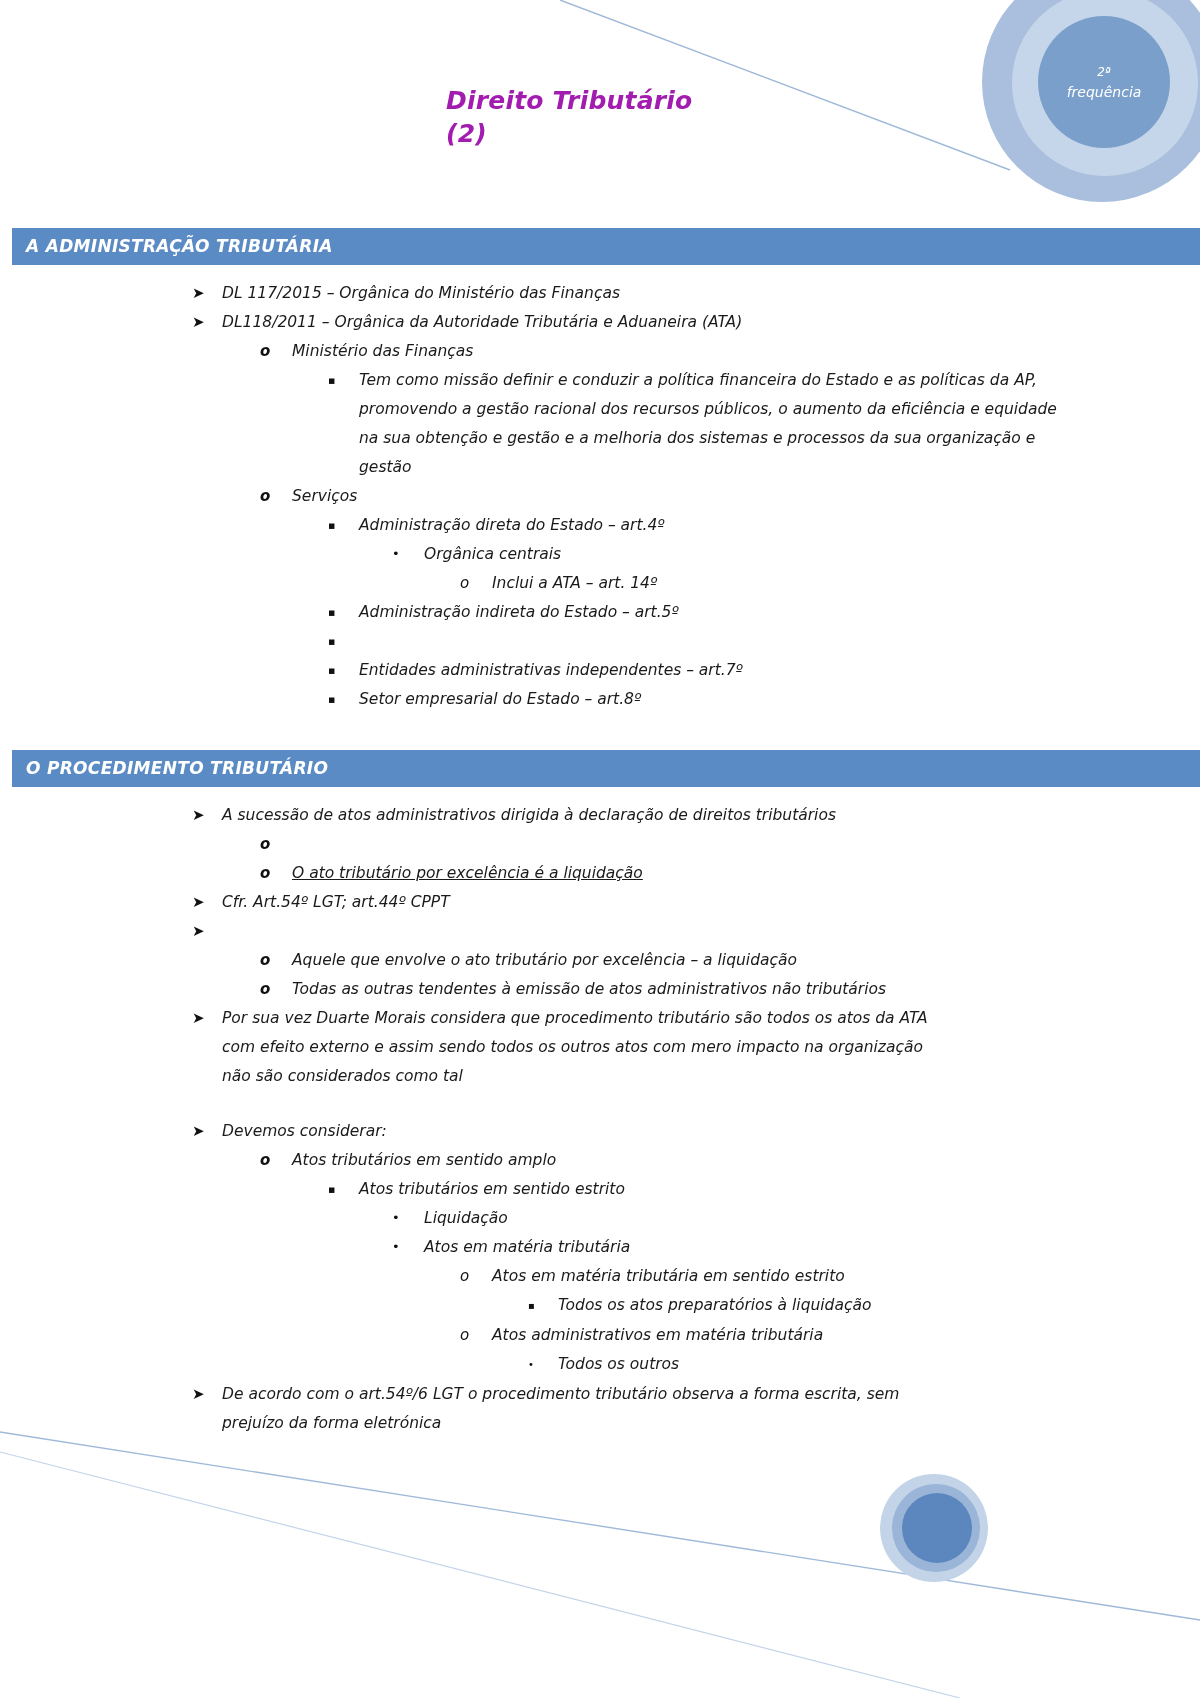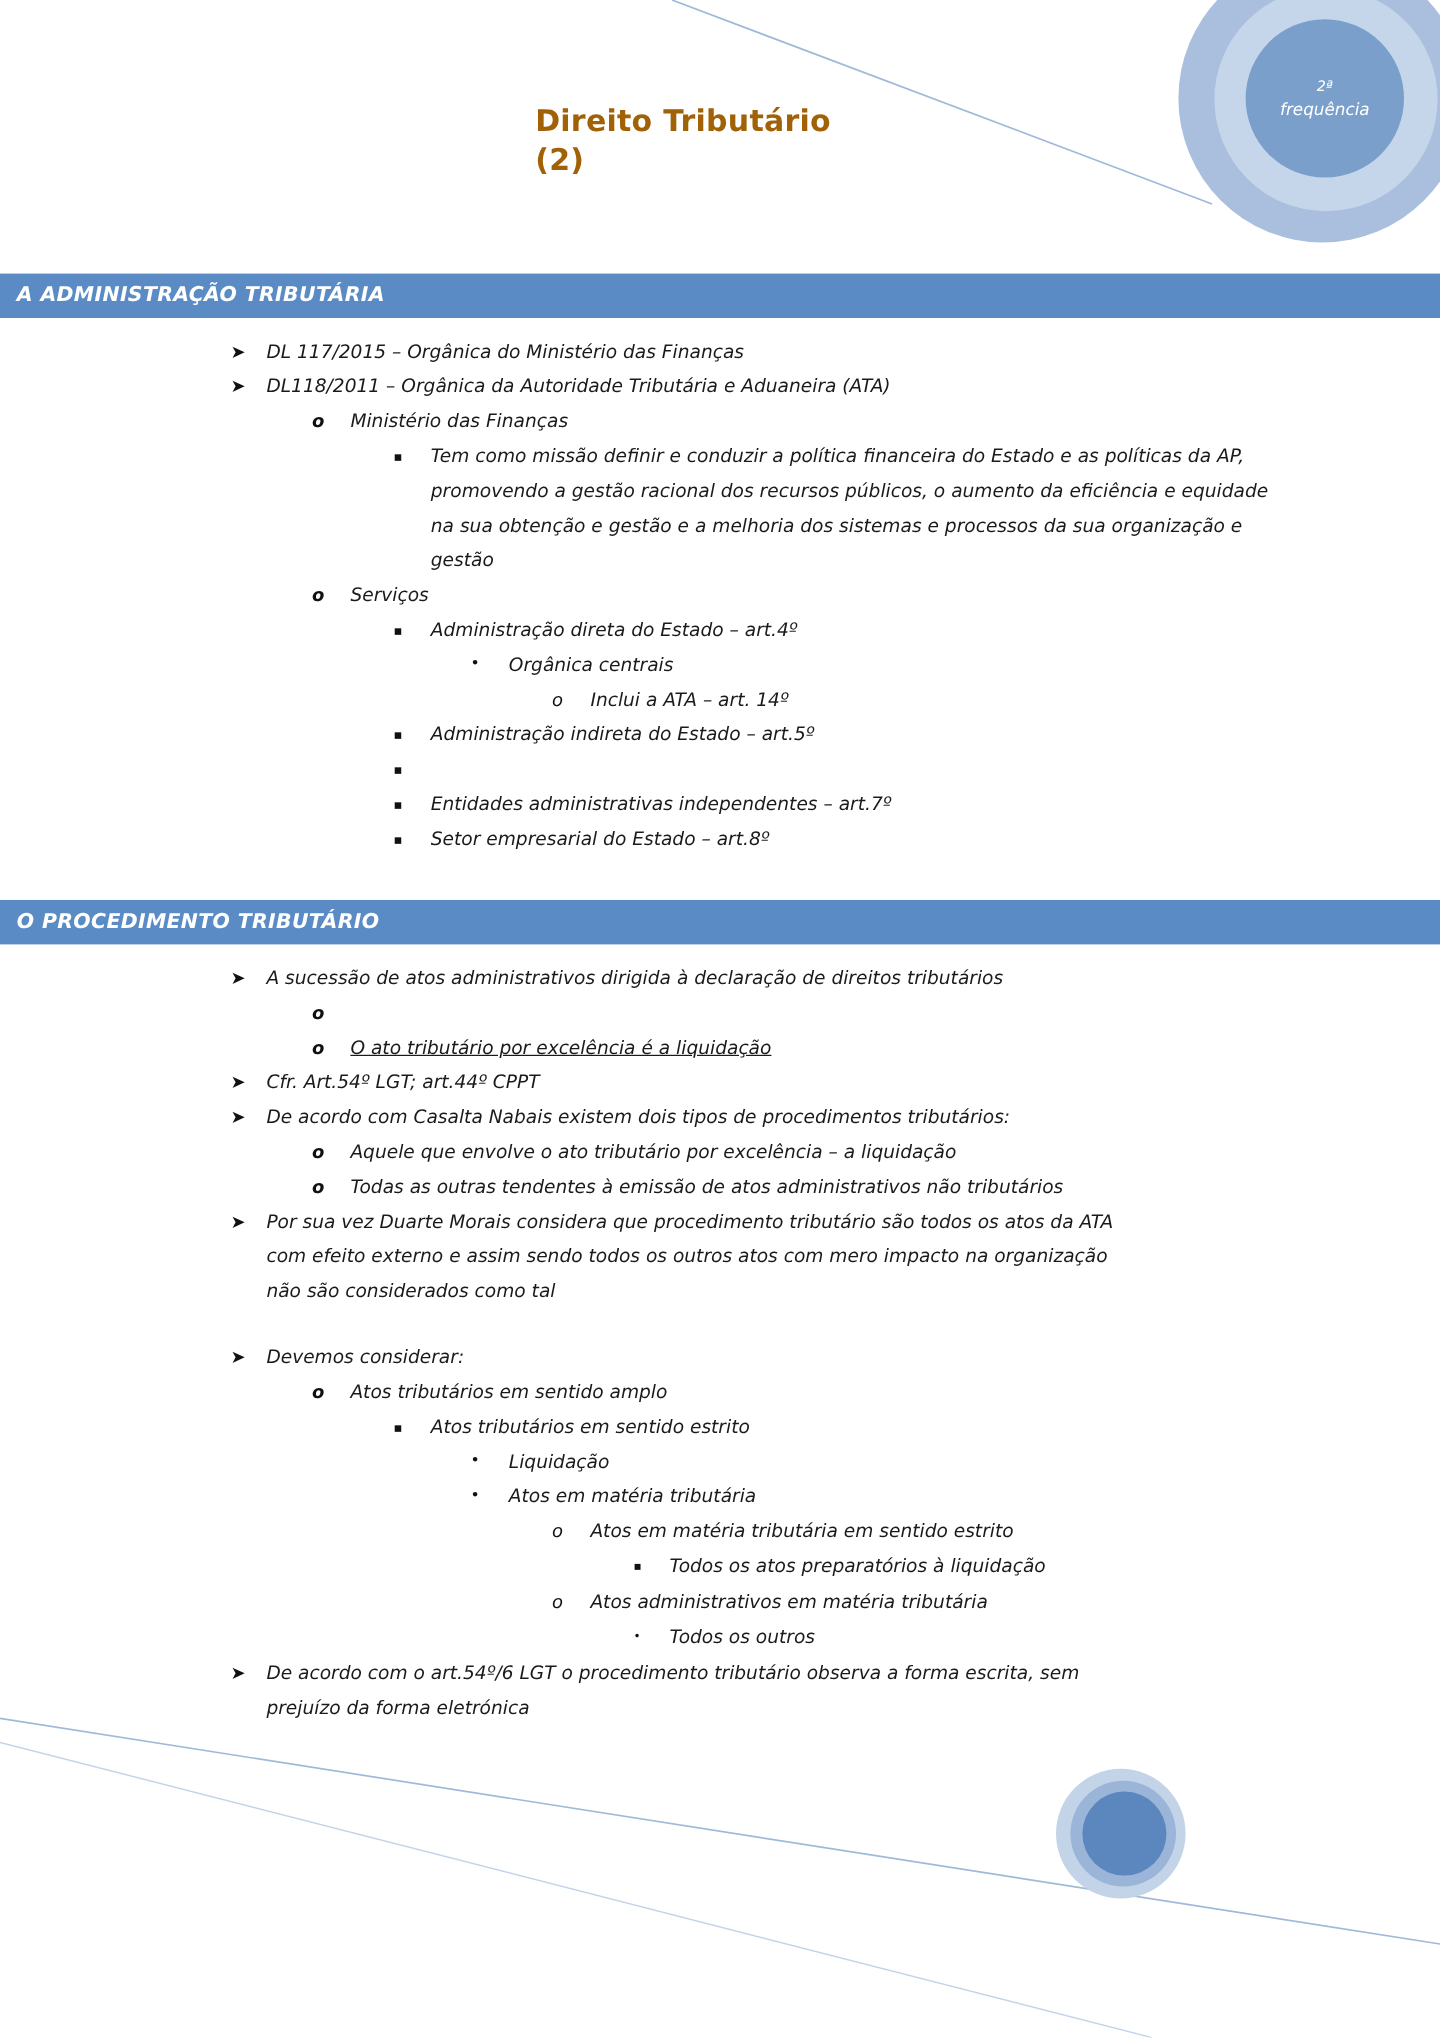--- a/index.html
+++ b/index.html
@@ -27,24 +27,25 @@
     top: 0; left: 0;
     width: 1200px;
     height: 200px;
     z-index: 2;
   }
   #doc-title {
     position: absolute;
     left: 446px;
     top: 84px;
     font-family: "DejaVu Sans", sans-serif;
+    font-style: italic;
     font-weight: 600;
     font-size: 25px;
     line-height: 33px;
-    color: #a16207;
+    color: #a21caf;
     letter-spacing: 0.2px;
     white-space: pre-line;
   }
 
   
   #corner-badge {
     position: absolute;
     top: -48px;
     right: -40px;
     width: 300px;
@@ -123,20 +124,21 @@
   .section-header {
     background: #5b8bc4;
     color: #ffffff;
     font-style: italic;
     font-weight: bold;
     font-size: 17px;
     letter-spacing: 0.3px;
     padding: 8px 0 9px 14px;
     height: 37px;
     line-height: 20px;
+    margin-left: 12px;
   }
 
   .bullet-list { margin: 0; padding: 0; list-style: none; }
 
   .li {
     display: flex;
     align-items: flex-start;
     font-style: italic;
     font-size: 15.5px;
     line-height: 29px;
@@ -272,21 +274,20 @@
       <div class="li lvl2">
         <span class="li-marker">o</span>
         <span class="li-text underline">O ato tributário por excelência é a liquidação</span>
       </div>
       <div class="li lvl1">
         <span class="li-marker">➤</span>
         <span class="li-text">Cfr. Art.54º LGT; art.44º CPPT</span>
       </div>
       <div class="li lvl1">
         <span class="li-marker">➤</span>
-        <span class="li-text">De acordo com Casalta Nabais existem dois tipos de procedimentos tributários:</span>
       </div>
       <div class="li lvl2">
         <span class="li-marker">o</span>
         <span class="li-text">Aquele que envolve o ato tributário por excelência – a liquidação</span>
       </div>
       <div class="li lvl2">
         <span class="li-marker">o</span>
         <span class="li-text">Todas as outras tendentes à emissão de atos administrativos não tributários</span>
       </div>
       <div class="li lvl1 wrap">

